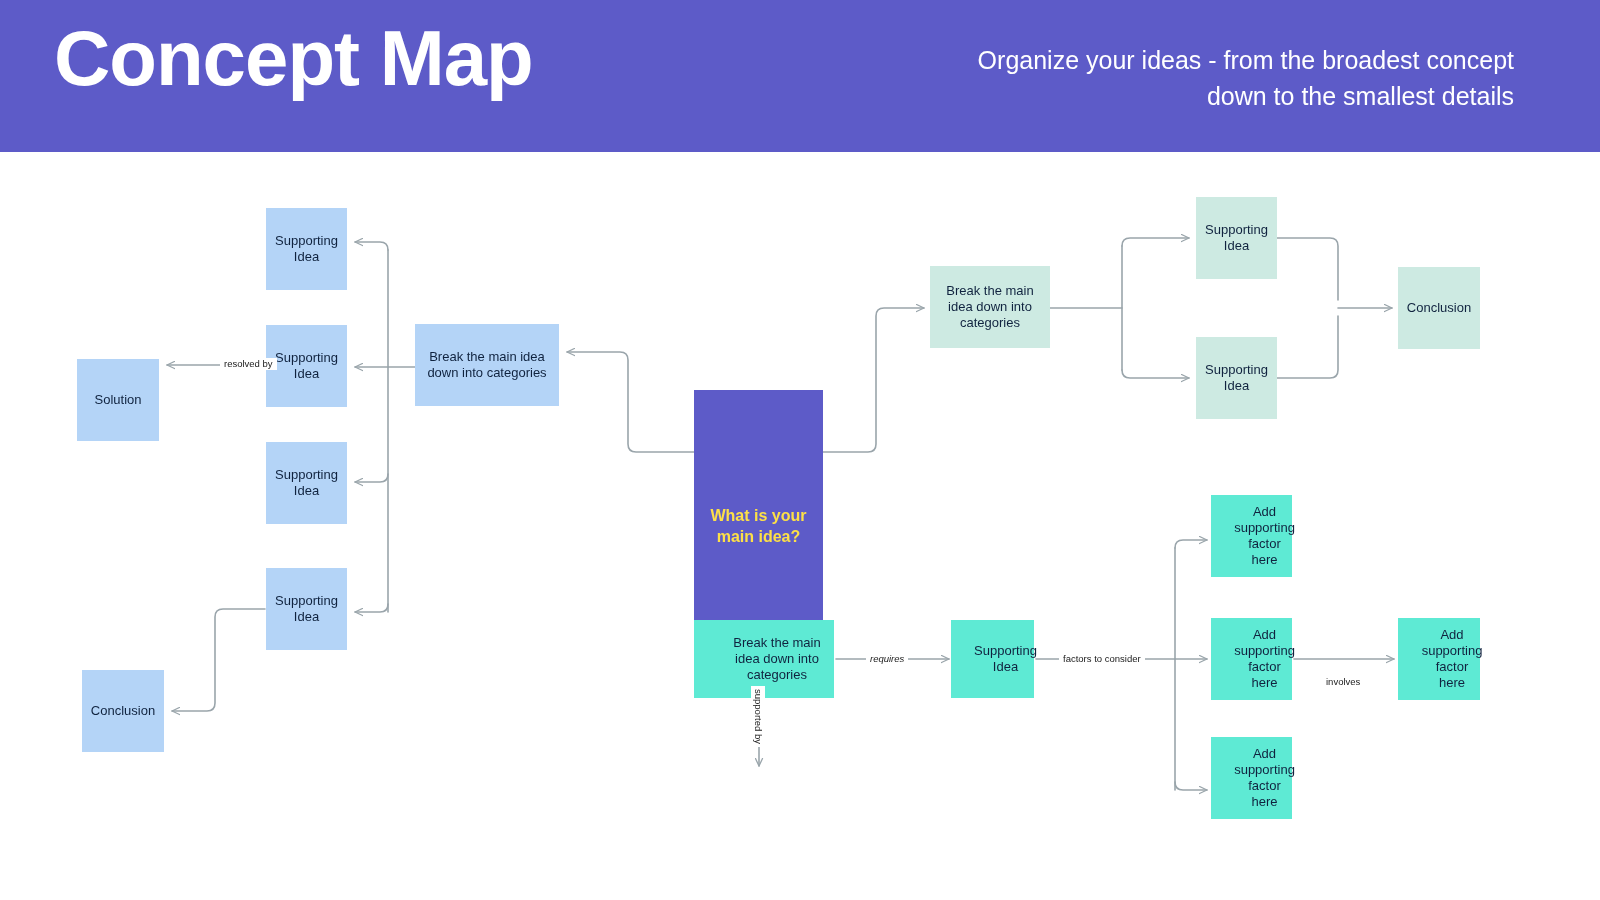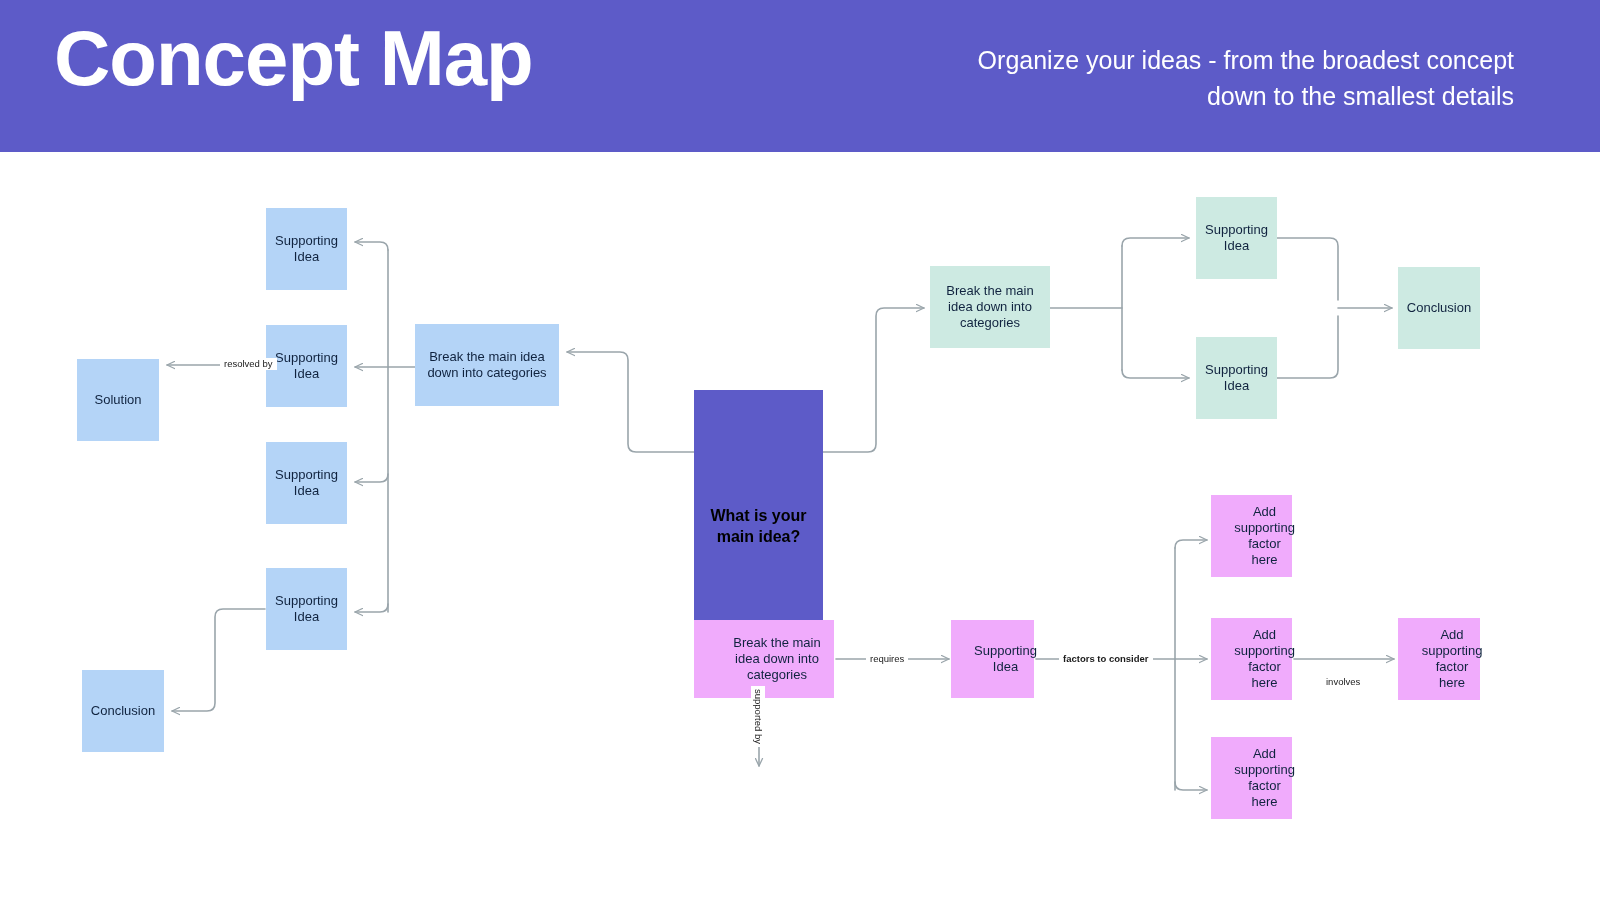--- a/index.html
+++ b/index.html
@@ -70,24 +70,24 @@
     align-items: center;
     justify-content: center;
     text-align: center;
     font-size: 13px;
     line-height: 1.25;
     color: #10233f;
     padding: 4px 6px;
   }
   .node.blue  { background: #b4d4f7; }
   .node.green { background: #cdeae2; }
-  .node.pink  { background: #f0abfc; padding-left: 32px; }
+  .node.pink  { background: #5eead4; padding-left: 32px; }
   .node.main  {
     background: #5d5bc8;
-    color: #000000;
+    color: #fde047;
     font-weight: bold;
     font-size: 16px;
     line-height: 1.3;
   }
 
   
   .elabel {
     position: absolute;
     font-size: 9.5px;
     color: #1a1a1a;
@@ -231,19 +231,19 @@
   </div>
 
   <div class="node pink" style="left:1398px; top:466px; width:82px; height:82px;">
     <span>Add supporting factor here</span>
   </div>
 
   <div class="elabel" style="left:180px; top:206px;margin-left:40px;">resolved by</div>
 
   <div class="elabel vert" style="left:765px; top:534px;">supported by</div>
 
-  <div class="elabel" style="left:866px; top:501px;">requires</div>
-
-  <div class="elabel" style="left:1059px; top:501px;font-weight:bold;">factors to consider</div>
+  <div class="elabel" style="left:866px; top:501px;font-style:italic;">requires</div>
+
+  <div class="elabel" style="left:1059px; top:501px;">factors to consider</div>
 
   <div class="elabel" style="left:1322px; top:501px;margin-top:23px;">involves</div>
 
 </div>
 
 </body></html>

